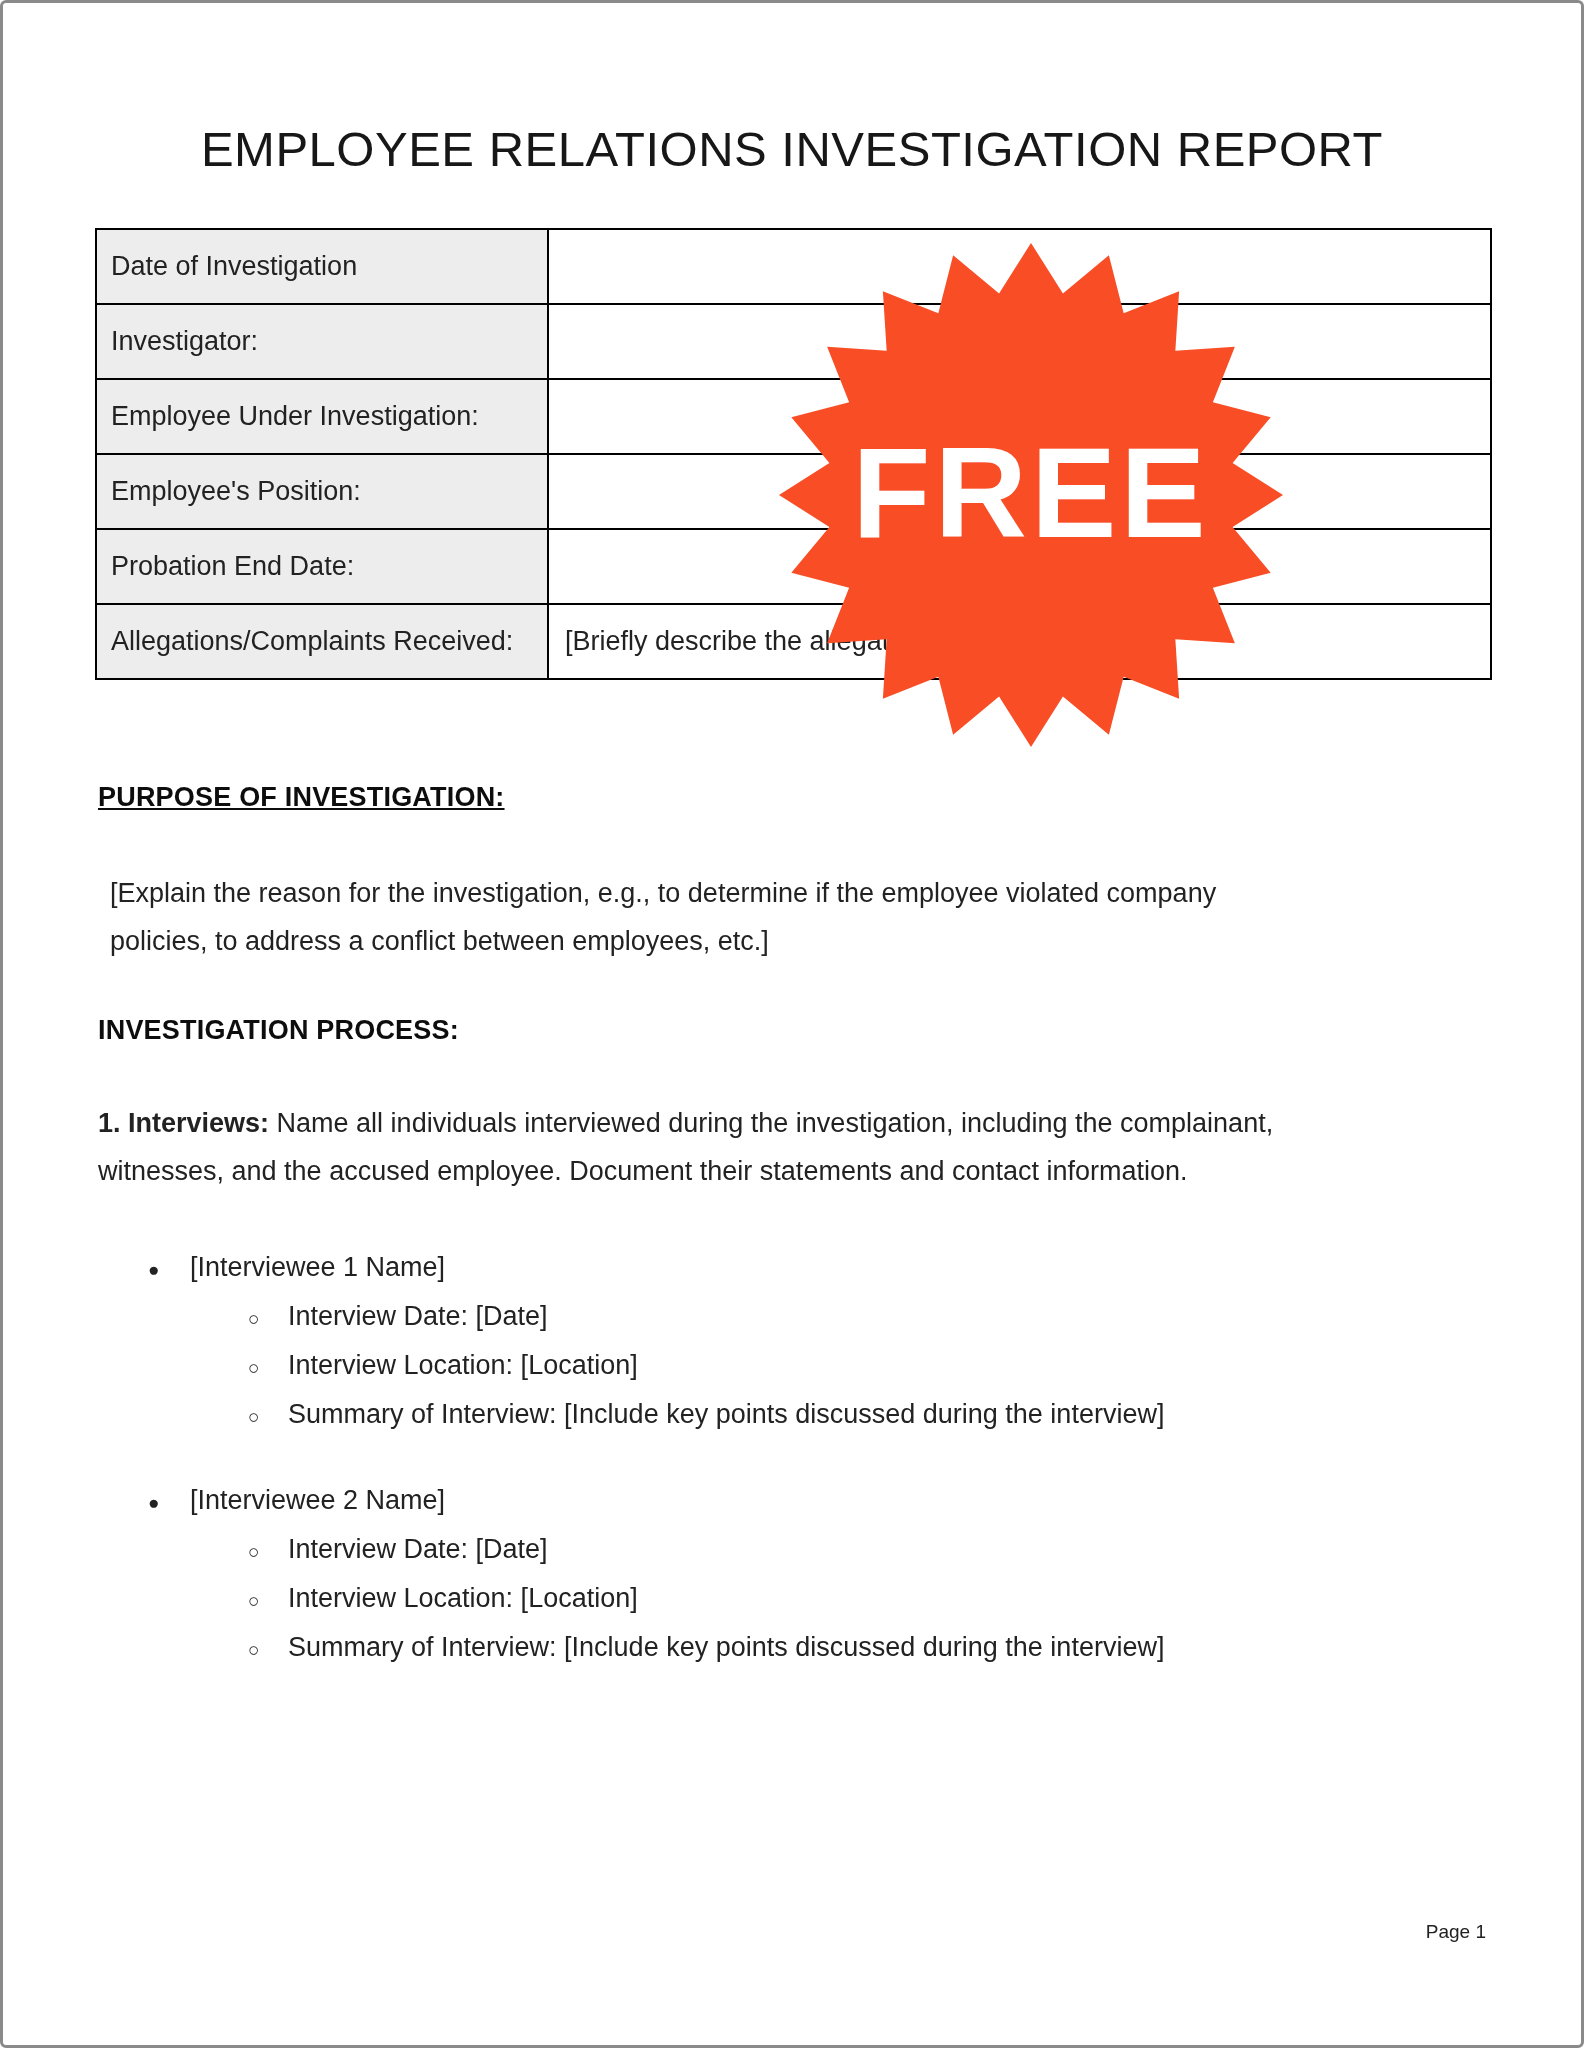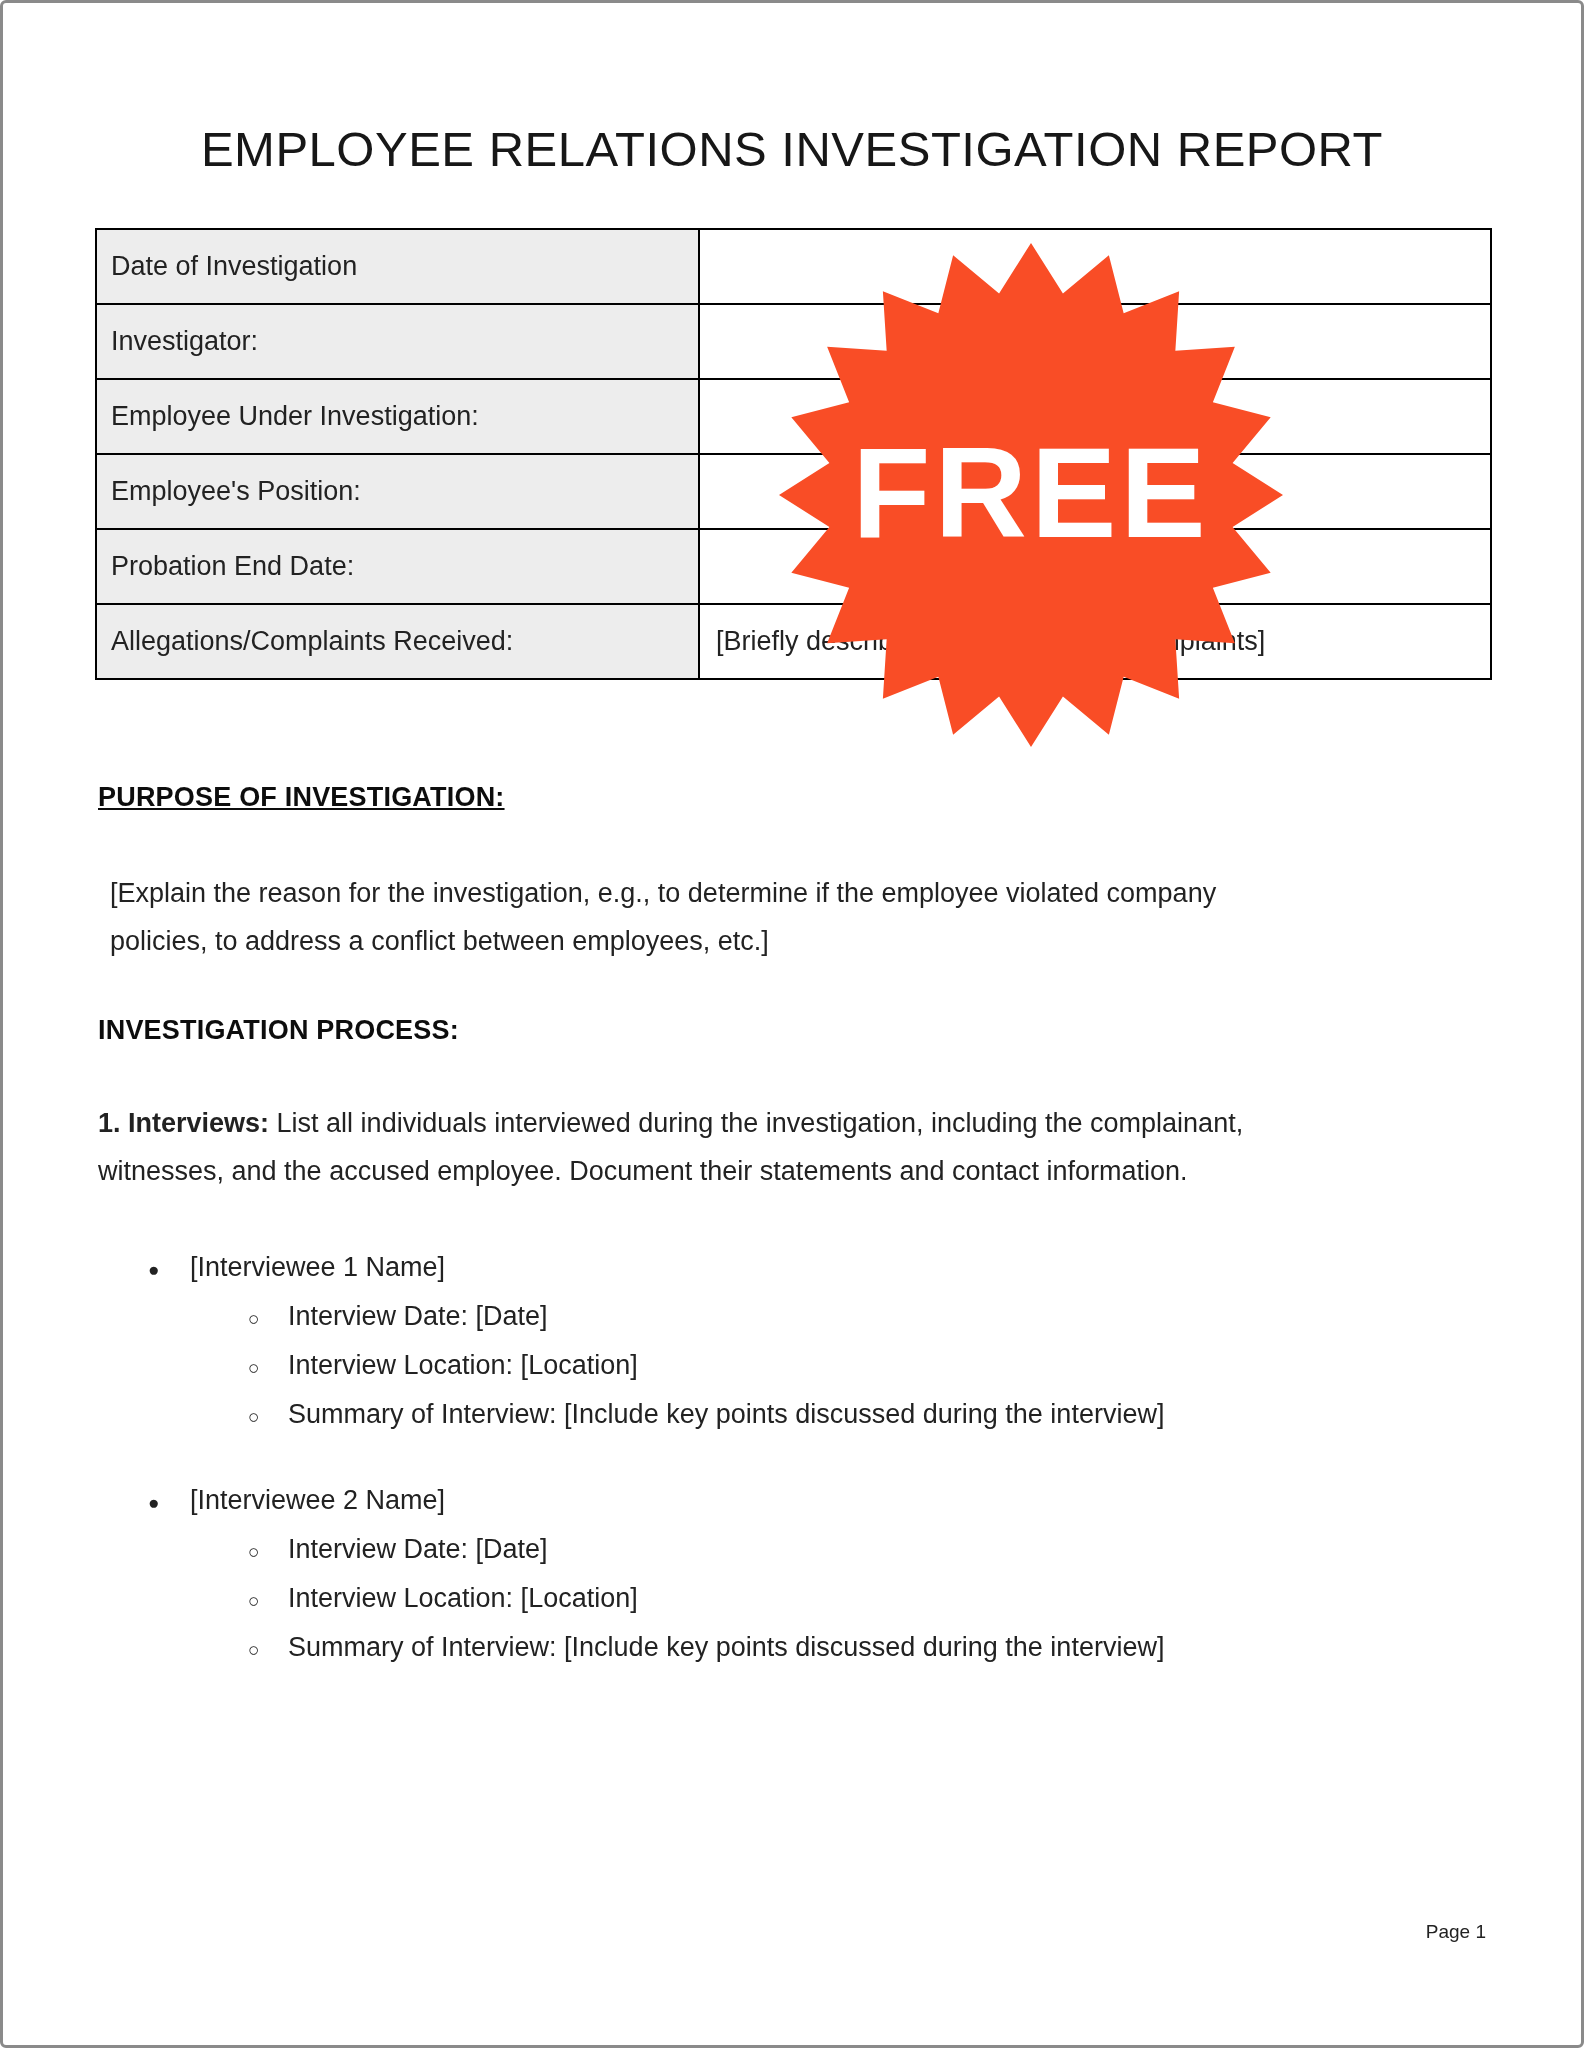--- a/index.html
+++ b/index.html
@@ -37,21 +37,21 @@
   }
   table.info-table td {
     border: 2px solid #000000;
     height: 75px;
     font-size: 27px;
     color: #222222;
     vertical-align: middle;
     box-sizing: border-box;
   }
   td.cell-label {
-    width: 603px;
+    width: 452px;
     background: #EDEDED;
     padding: 0 10px 0 14px;
     margin-left: 15px;
   }
   td.cell-value {
     background: #ffffff;
     padding: 0 10px 0 16px;
   }
   .badge {
     position: absolute;
@@ -166,21 +166,21 @@
   <div class="section-heading h-purpose">PURPOSE OF INVESTIGATION:</div>
 
   <div class="para p-purpose">
     <div class="line">[Explain the reason for the investigation, e.g., to determine if the employee violated company</div>
     <div class="line">policies, to address a conflict between employees, etc.]</div>
   </div>
 
   <div class="section-heading h-process">INVESTIGATION PROCESS:</div>
 
   <div class="para p-process">
-    <div class="line"><b>1. Interviews:</b><span> List all individuals interviewed during the investigation, including the complainant,</span></div>
+    <div class="line"><b>1. Interviews:</b><span> Name all individuals interviewed during the investigation, including the complainant,</span></div>
     <div class="line">witnesses, and the accused employee. Document their statements and contact information.</div>
   </div>
 
   <div class="bullet-group bg-1">
     <div class="li l1">
       <span class="marker">●</span>
       <span>[Interviewee 1 Name]</span>
     </div>
     <div class="li l2">
       <span class="marker">○</span>

